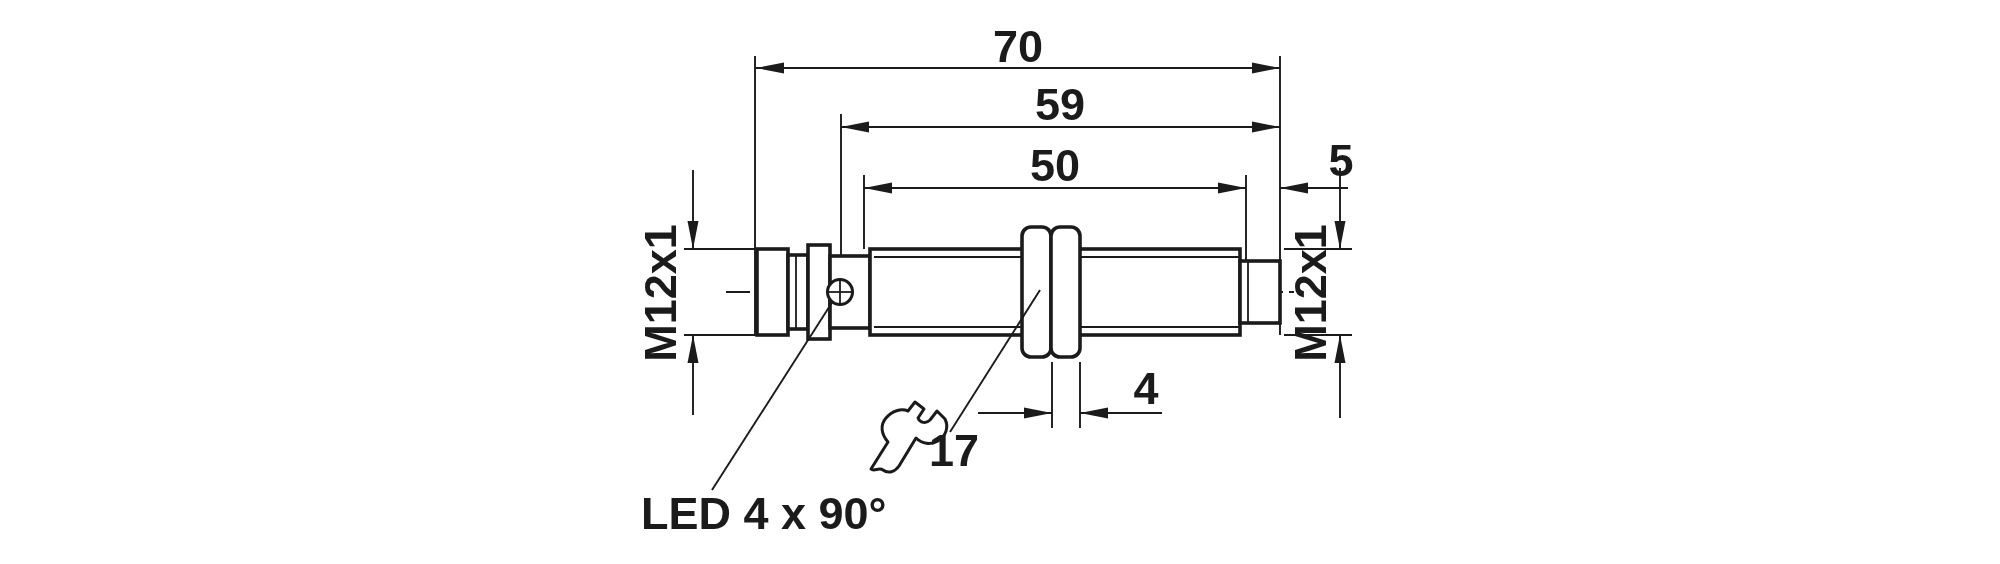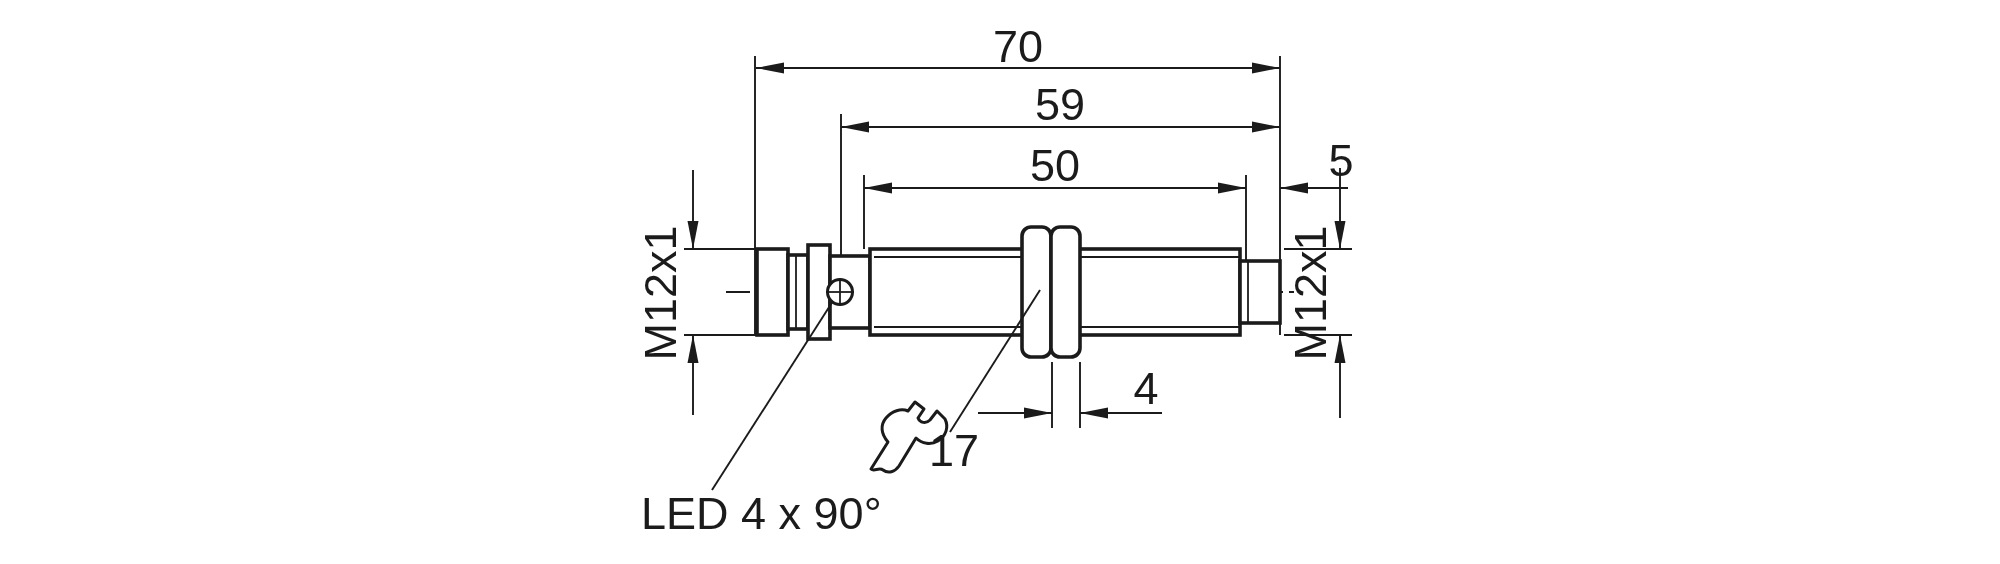--- a/index.html
+++ b/index.html
@@ -6,20 +6,21 @@
     --line:#1b1b1b;
     --bg:#ffffff;
   }
   html,body{margin:0;padding:0;background:var(--bg);}
   .stage{
     position:relative;
     width:1596px;height:564px;
     background:var(--bg);
     overflow:hidden;
     font-family:"Liberation Sans", sans-serif;
+    font-weight:bold;
   }
   svg.draw{display:block;color:var(--line);}
   svg.draw text{
     fill:var(--line);
     font-family:"Liberation Sans", sans-serif;
     font-size:45px;
   }
   .heavyfill{stroke:currentColor;stroke-width:3.6;fill:var(--bg);}
   .thin{stroke:currentColor;stroke-width:1.8;fill:none;}
   .dim{stroke:currentColor;stroke-width:1.9;fill:none;}

